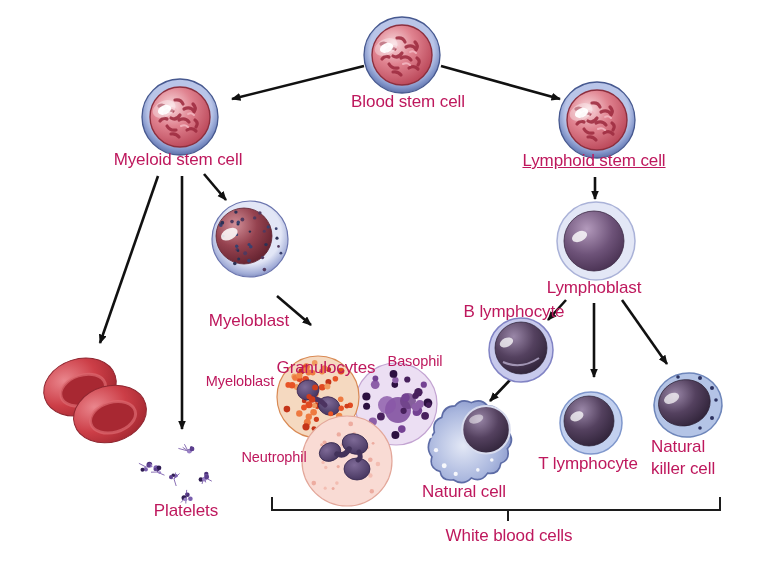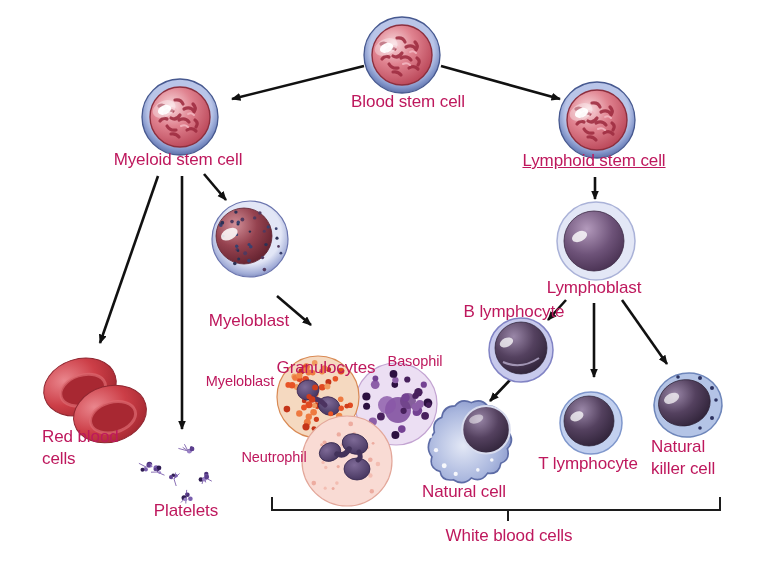--- a/index.html
+++ b/index.html
@@ -417,21 +417,19 @@
   <div class="lbl center" style="left:408px;top:92px;">Blood stem cell</div>
   <div class="lbl center" style="left:178px;top:150px;">Myeloid stem cell</div>
   <div class="lbl center" style="left:594px;top:151px;text-decoration:underline;">Lymphoid stem cell</div>
   <div class="lbl center" style="left:249px;top:279px;margin-top:32px;">Myeloblast</div>
   <div class="lbl center" style="left:594px;top:278px;">Lymphoblast</div>
   <div class="lbl center" style="left:470px;top:302px;margin-left:44px;">B lymphocyte</div>
   <div class="lbl center" style="left:326px;top:333px;margin-top:25px;">Granulocytes</div>
   <div class="lbl center small" style="left:399px;top:353px;padding-left:32px;">Basophil</div>
   <div class="lbl center small" style="left:240px;top:373px;">Myeloblast</div>
   <div class="lbl center small" style="left:274px;top:449px;">Neutrophil</div>
-  <div class="lbl two" style="left:42px;top:426px;">Red blood
-cells</div>
   <div class="lbl center" style="left:186px;top:501px;text-align:right;">Platelets</div>
   <div class="lbl center" style="left:464px;top:482px;">Natural cell</div>
   <div class="lbl center" style="left:588px;top:454px;">T lymphocyte</div>
   <div class="lbl two" style="left:651px;top:436px;">Natural
 killer cell</div>
   <div class="lbl center" style="left:509px;top:526px;">White blood cells</div>
 </div>
 
 </body></html>

